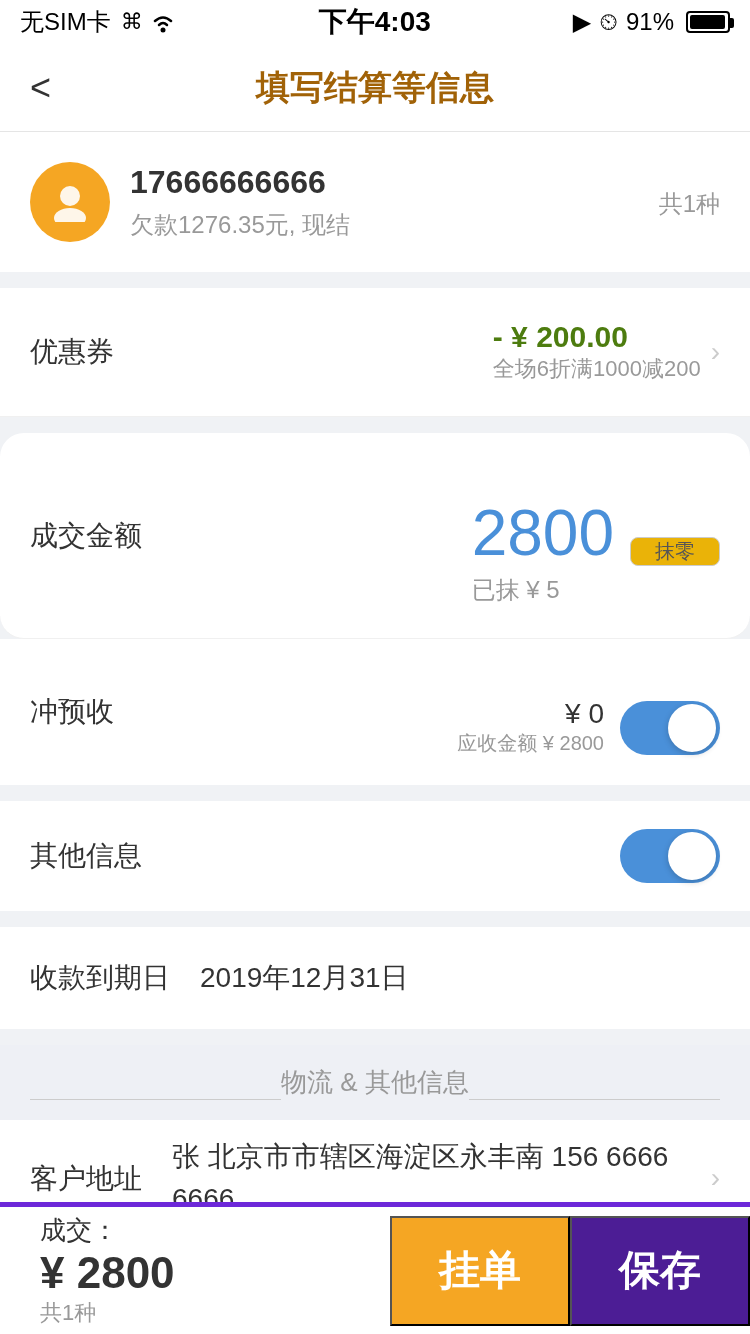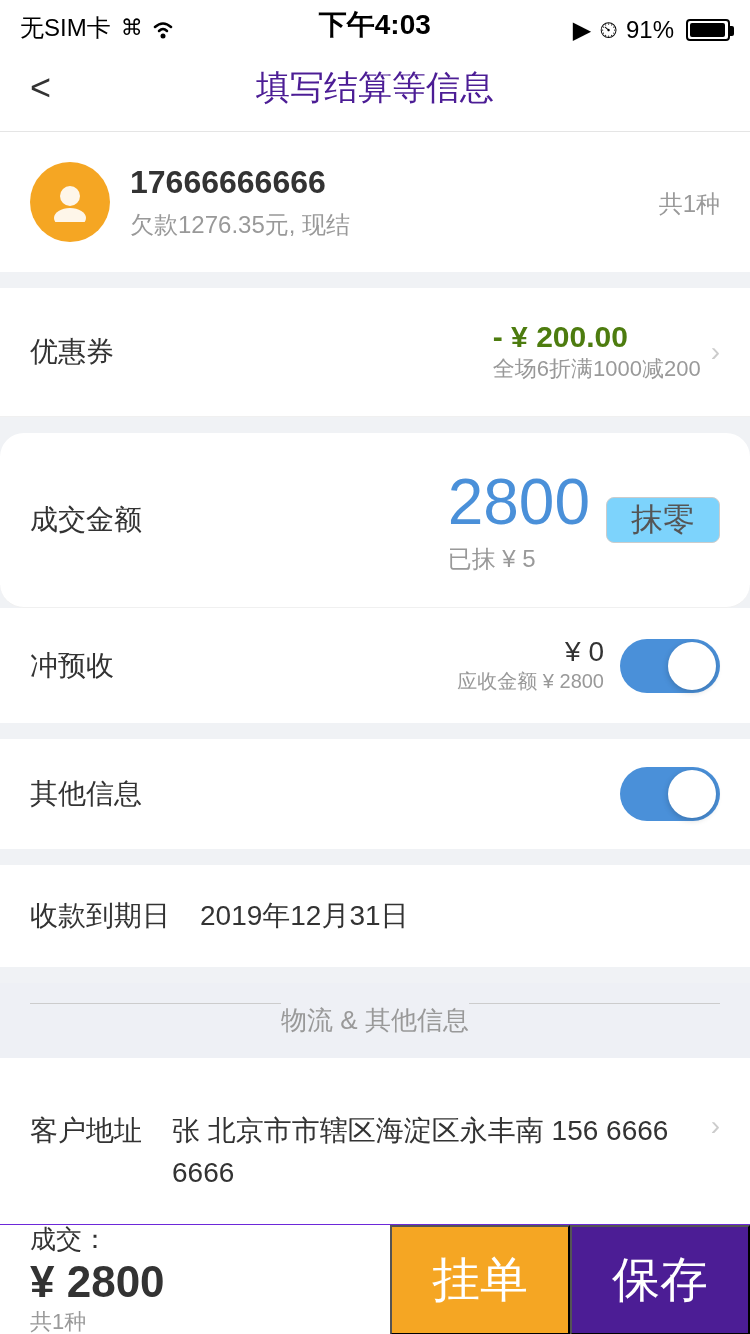--- a/index.html
+++ b/index.html
@@ -12,21 +12,21 @@
       font-size: 28px;
       color: #333;
     }
 
     
     .status-bar {
       width: 750px;
       height: 44px;
       background: #fff;
       display: flex;
-      align-items: flex-end;
+      align-items: center;
       justify-content: space-between;
       padding: 0 20px;
       font-size: 24px;
       color: #000;
     }
     .status-left { display: flex; align-items: center; gap: 10px; }
     .status-center { font-weight: 600; font-size: 28px; }
     .status-right { display: flex; align-items: center; gap: 8px; font-size: 24px; }
     .wifi-icon { font-size: 22px; }
     .battery-icon {
@@ -67,22 +67,22 @@
     .nav-back {
       position: absolute;
       left: 30px;
       font-size: 36px;
       color: #333;
       cursor: pointer;
       font-weight: 300;
     }
     .nav-title {
       font-size: 34px;
-      font-weight: 400;
-      color: #4c1d95;
+      font-weight: 700;
+      color: #a16207;
     }
 
     
     .customer-card {
       background: #fff;
       padding: 30px;
       display: flex;
       align-items: center;
       justify-content: space-between;
       margin-bottom: 16px;
@@ -115,20 +115,21 @@
       background: #f0f2f5;
     }
     .row-label {
       font-size: 28px;
       color: #333;
     }
     .row-right {
       display: flex;
       align-items: center;
       gap: 16px;
+      margin-top: 31px;
     }
     .chevron-right {
       font-size: 28px;
       color: #ccc;
     }
 
     
     .coupon-row {
       background: #fff;
       padding: 32px 30px;
@@ -162,23 +163,23 @@
     }
     .amount-sub {
       font-size: 24px;
       color: #999;
       margin-top: 4px;
     }
     .round-button {
       border: 1px solid #ccc;
       border-radius: 8px;
       padding: 0 24px;
-      font-size: 32px;
+      font-size: 20px;
       color: #555;
-      background: #7dd3fc;
+      background: #eab308;
       cursor: pointer;
     }
 
     
     .toggle {
       width: 100px;
       height: 54px;
       border-radius: 27px;
       background: #4a90d9;
       position: relative;
@@ -213,39 +214,39 @@
       gap: 30px;
     }
     .due-label { font-size: 28px; color: #333; }
     .due-date { font-size: 28px; color: #333; }
 
     
     .section-header {
       background: #eef0f5;
       padding: 20px 30px;
       display: flex;
-      align-items: flex-start;
+      align-items: flex-end;
       justify-content: center;
     }
     .section-header-line {
       flex: 1;
       height: 1px;
       background: #ccc;
     }
     .section-header-text {
       font-size: 26px;
       color: #999;
     }
 
     
     .address-row {
       background: #fff;
-      padding: 52px 30px;
-      display: flex;
-      align-items: flex-start;
+      padding: 16px 30px;
+      display: flex;
+      align-items: center;
       gap: 30px;
     }
     .address-label {
       font-size: 28px;
       color: #333;
       flex-shrink: 0;
       padding-top: 2px;
     }
     .address-content {
       flex: 1;
@@ -258,41 +259,42 @@
     .bottom-spacer {
       height: 120px;
       background: #f0f2f5;
     }
 
     
     .footer-bar {
       position: fixed;
       bottom: 0;
       width: 750px;
-      height: 110px;
-      background: #fff;
-      display: flex;
-      align-items: center;
-      border-top: 1px solid #6d28d9;
+      height: 132px;
+      background: #fff;
+      display: flex;
+      align-items: center;
+      border-top: 5px solid #6d28d9;
+      padding-left: 10px;
     }
     .footer-left {
       flex: 1;
       padding: 0 30px;
     }
     .footer-deal { font-size: 26px; color: #333; }
     .footer-amount { font-size: 44px; font-weight: 600; color: #333; }
     .footer-count { font-size: 22px; color: #999; }
     .footer-btn {
       height: 110px;
       width: 180px;
       display: flex;
       align-items: center;
       justify-content: center;
-      font-size: 48px;
-      font-weight: 400;
+      font-size: 41px;
+      font-weight: 700;
       cursor: pointer;
     }
     .btn-hang {
       background: #f5a623;
       color: #fff;
     }
     .btn-save {
       background: #4c1d95;
       color: #fff;
     }

